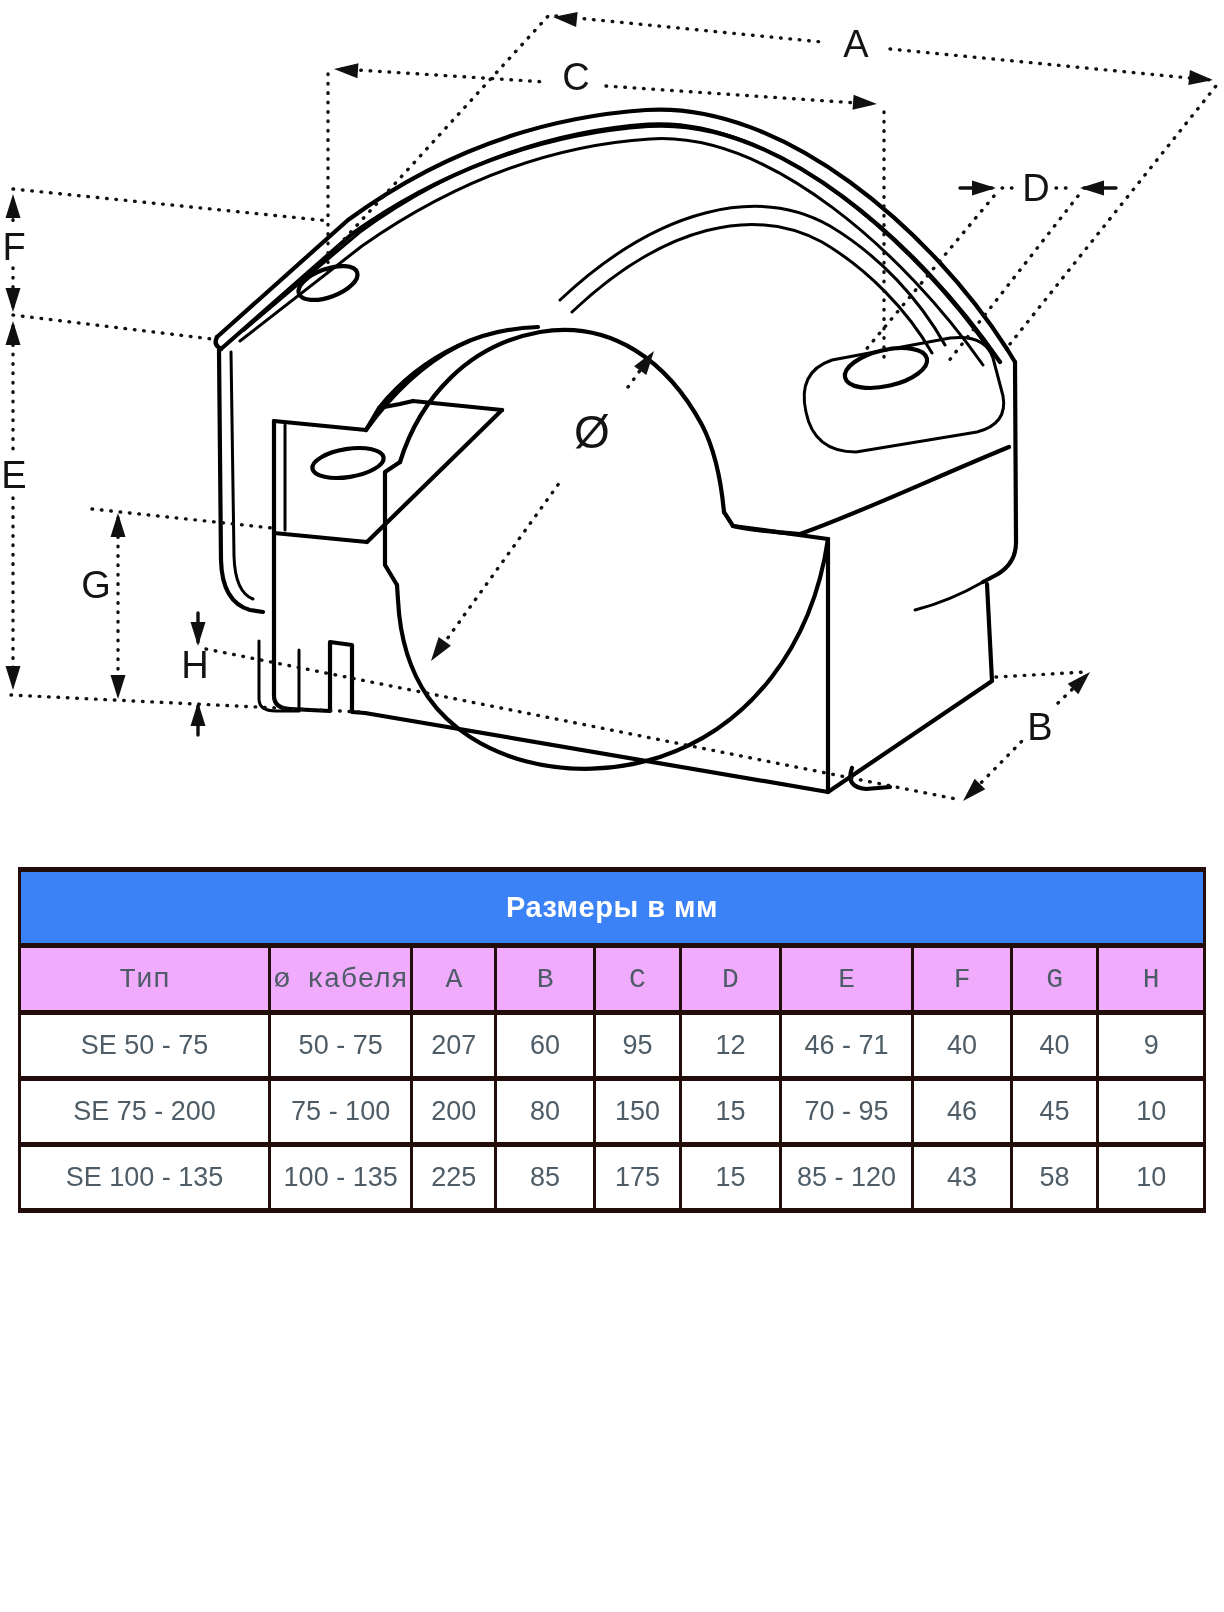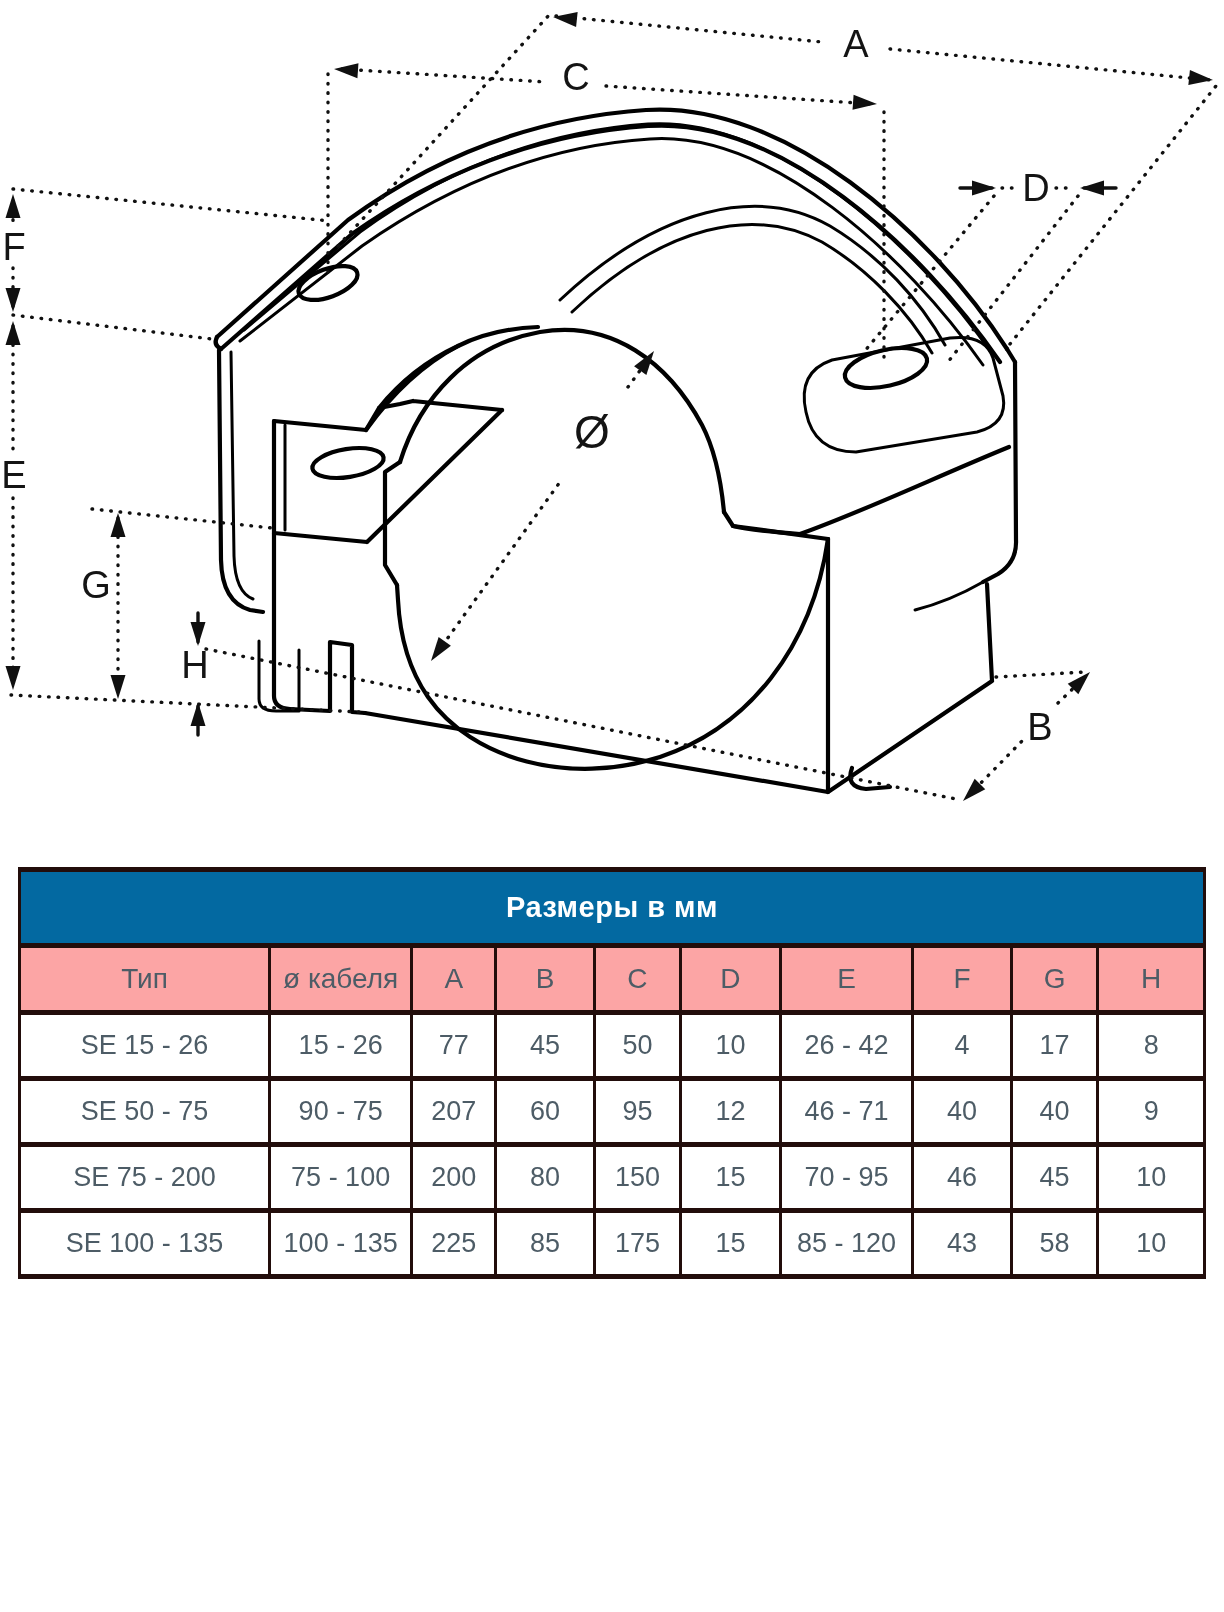--- a/index.html
+++ b/index.html
@@ -26,24 +26,24 @@
   table.dims col.c8{width:7.3%}  table.dims col.c9{width:9.0%}
 
   table.dims th, table.dims td {
     border-left:3px solid #220d0b; border-right:3px solid #220d0b;
     border-top:5px solid #220d0b;  border-bottom:5px solid #220d0b;
     text-align:center; vertical-align:middle;
     color:#4d5c66; font-size:27px; font-weight:normal;
     padding:0; overflow:hidden; white-space:nowrap;
   }
   table.dims thead tr.title-row th {
-    background:#0369a1; color:#ffffff; font-weight:bold; font-size:29px;
+    background:#3b82f6; color:#ffffff; font-weight:bold; font-size:29px;
     height:71px; letter-spacing:0.5px;
   }
-  table.dims thead tr.cols-row th { height:62px; font-size:28px; background:#fca5a5; }
+  table.dims thead tr.cols-row th { height:62px; font-size:28px; background:#f0abfc;font-family:Liberation Mono, monospace; }
   table.dims tbody td { height:61px; background:#ffffff; }
 </style>
 </head>
 <body>
 
 <div class="drawing-wrap">
 <svg width="1224" height="835" viewBox="0 0 1224 835" xmlns="http://www.w3.org/2000/svg">
 
   <g>
 
@@ -198,34 +198,22 @@
           <th>C</th>
           <th>D</th>
           <th>E</th>
           <th>F</th>
           <th>G</th>
           <th>H</th>
         </tr>
     </thead>
     <tbody id="table-body">
         <tr>
-          <td>SE 15 - 26</td>
-          <td>15 - 26</td>
-          <td>77</td>
-          <td>45</td>
-          <td>50</td>
-          <td>10</td>
-          <td>26 - 42</td>
-          <td>4</td>
-          <td>17</td>
-          <td>8</td>
-        </tr>
-        <tr>
           <td>SE 50 - 75</td>
-          <td>90 - 75</td>
+          <td>50 - 75</td>
           <td>207</td>
           <td>60</td>
           <td>95</td>
           <td>12</td>
           <td>46 - 71</td>
           <td>40</td>
           <td>40</td>
           <td>9</td>
         </tr>
         <tr>

